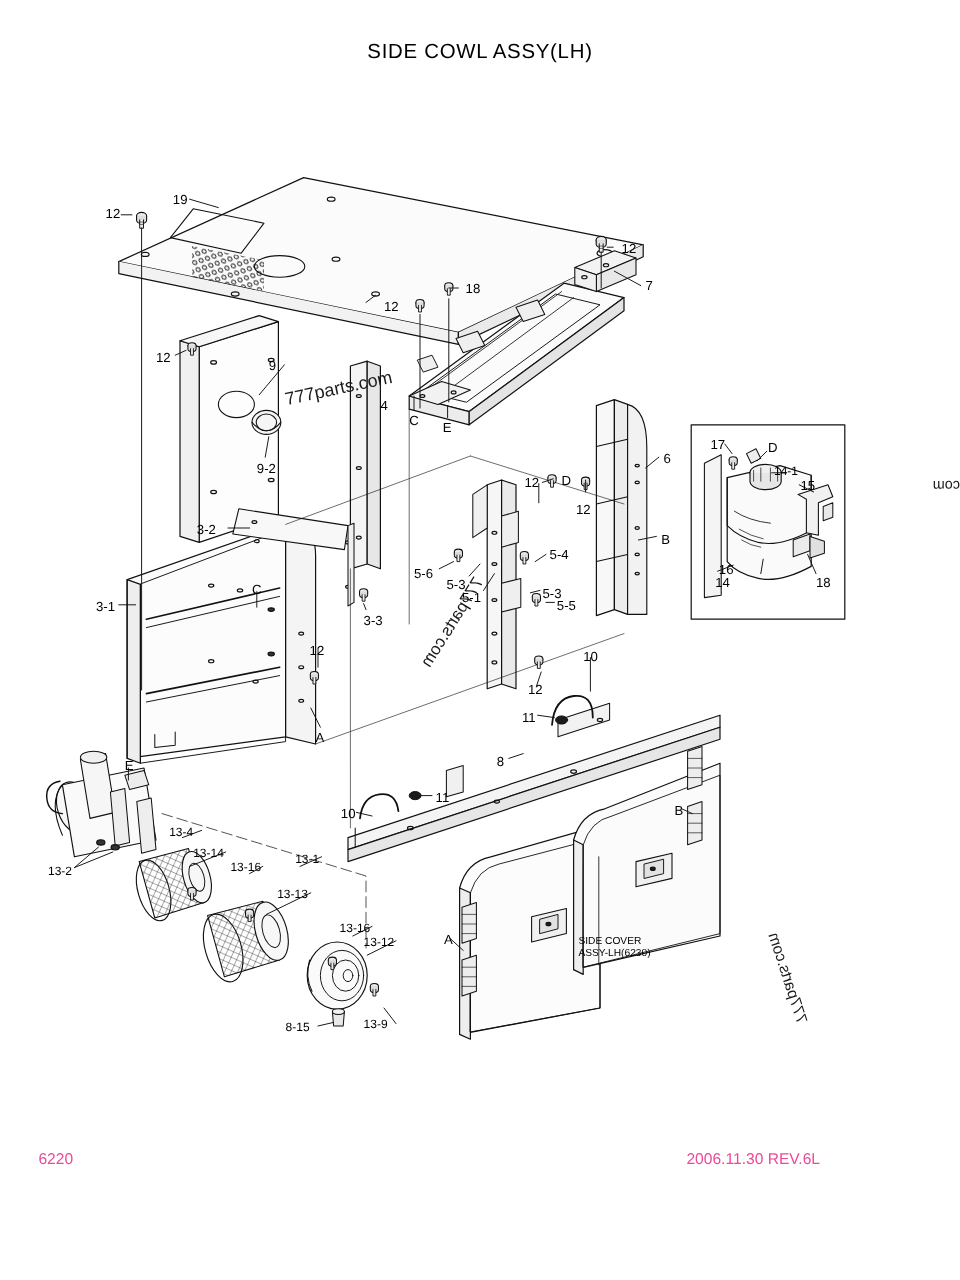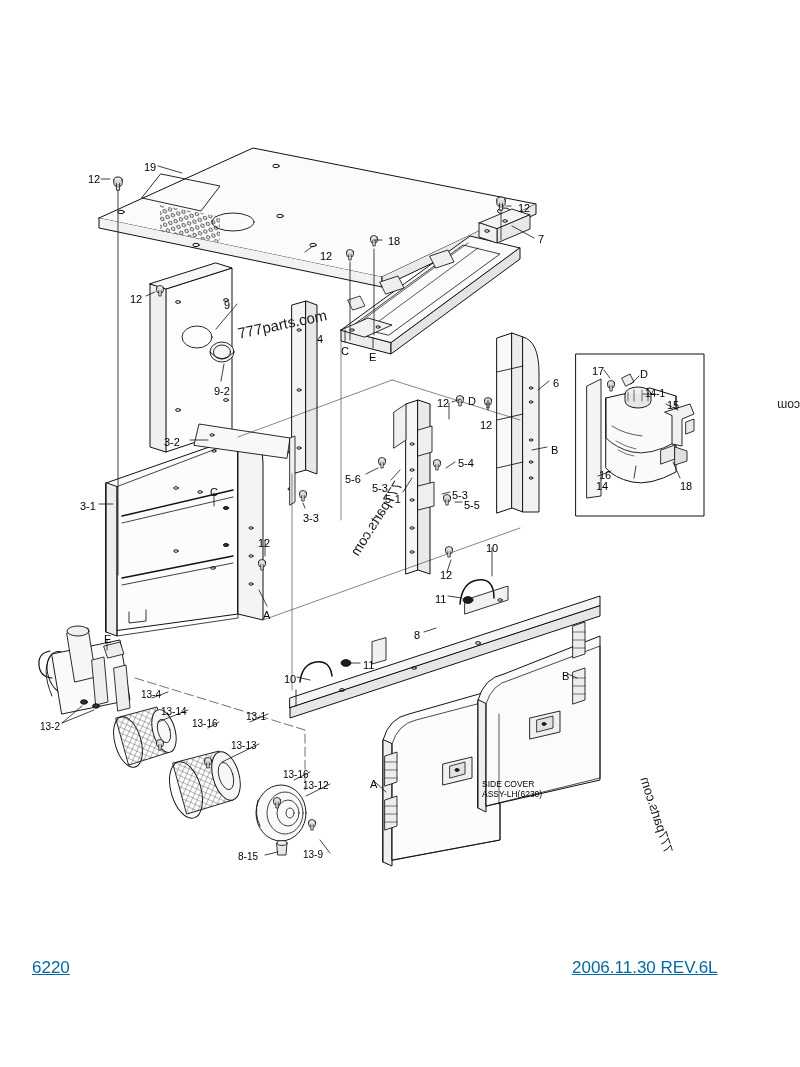--- a/index.html
+++ b/index.html
@@ -9,21 +9,21 @@
     font-family:"Liberation Sans","DejaVu Sans",sans-serif;
     color:#111111;
   }
   #sheet{position:absolute;left:0;top:0;width:800px;height:1067px;}
   #vec{position:absolute;left:0;top:0;width:800px;height:1067px;}
 
   .ttl{
     position:absolute;left:0;top:33px;width:800px;text-align:center;
     font-size:17px;letter-spacing:.6px;color:#000;
   }
-  .foot{position:absolute;font-size:17px;color:#0369a1;text-decoration:underline;}
+  .foot{position:absolute;font-size:13px;color:#ec4899;}
   #foot-code{left:32px;top:958px;}
   #foot-rev{left:572px;top:958px;}
 
   .lbl{
     position:absolute;font-size:11px;line-height:11px;color:#000;
     white-space:nowrap;
   }
   .lbl.sm{font-size:10px;line-height:10px;}
   .cap{
     position:absolute;font-size:8.5px;line-height:10px;color:#000;
@@ -36,20 +36,21 @@
   #wm-a{left:236px;top:325px;transform:rotate(-12deg);transform-origin:0 0;font-size:15px;}
   #wm-b{left:392px;top:478px;transform:rotate(-58deg) scale(-1,1);transform-origin:0 0;font-size:14px;}
   #wm-c{left:676px;top:850px;transform:rotate(72deg) scale(-1,1);transform-origin:0 0;font-size:13px;}
   #wm-d{left:800px;top:412px;transform:rotate(180deg);transform-origin:0 0;font-size:12px;}
 </style>
 </head>
 <body>
 
 <div id="sheet">
 
+  <div class="ttl">SIDE COWL ASSY(LH)</div>
 
   <svg id="vec" viewBox="0 0 800 1067">
     <defs>
       <pattern id="mesh" width="5" height="5" patternUnits="userSpaceOnUse" patternTransform="rotate(24)">
         <path d="M0 0 L0 5 M0 0 L5 0" stroke="#333" stroke-width="0.7" fill="none"></path>
       </pattern>
       <pattern id="perf" width="6" height="6" patternUnits="userSpaceOnUse" patternTransform="rotate(-28)">
         <circle cx="3" cy="3" r="1.7" fill="none" stroke="#222" stroke-width="0.8"></circle>
       </pattern>
       <g id="bolt">

